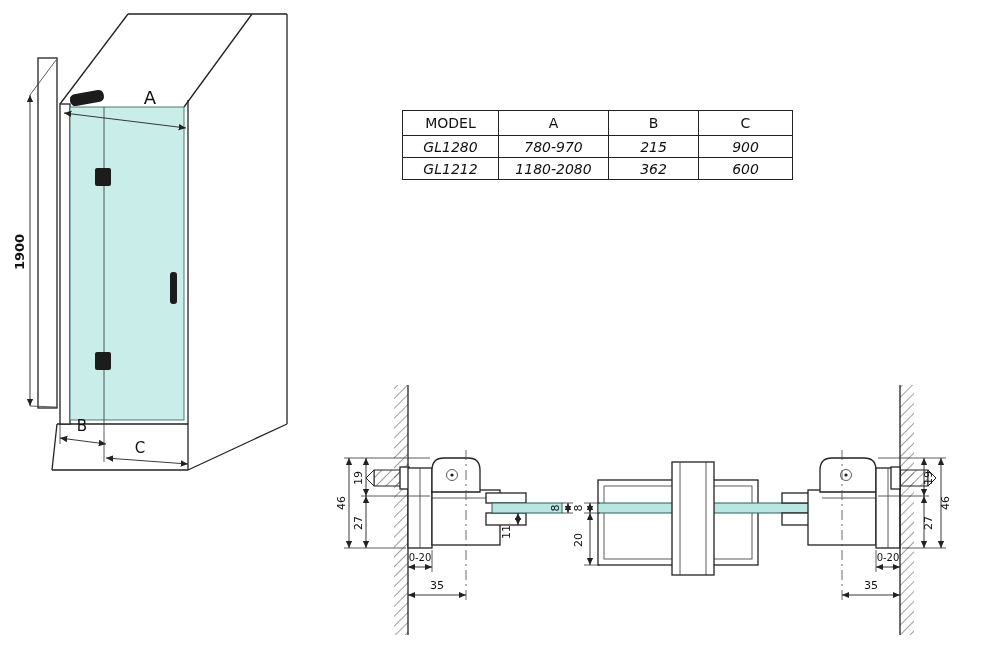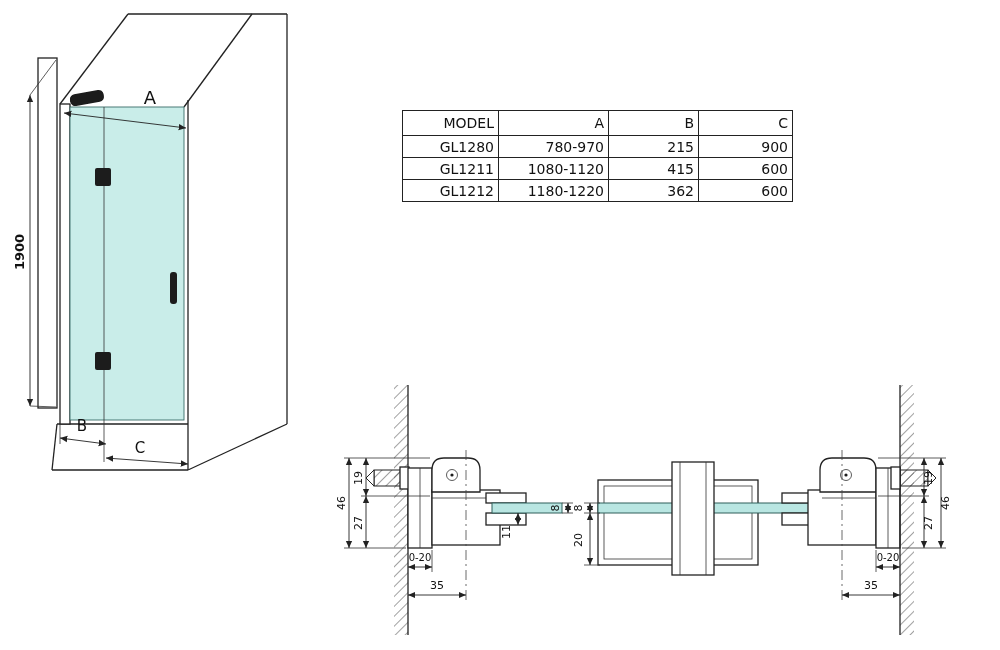--- a/index.html
+++ b/index.html
@@ -4,23 +4,23 @@
 <style>
   * { margin:0; padding:0; box-sizing:border-box; }
   html,body { width:1000px; height:650px; background:#ffffff;
     font-family:"DejaVu Sans","Liberation Sans",sans-serif; position:relative; overflow:hidden; }
   .stage { position:absolute; left:0; top:0; width:1000px; height:650px; }
 
   
   .spec-table { position:absolute; left:402px; top:110px; border-collapse:collapse;
     background:#fff; }
   .spec-table th, .spec-table td { border:1px solid #222; font-size:14px; font-weight:normal;
-    text-align:right; color:#111; padding:0 4px; }
+    text-align:center; color:#111; padding:0 4px; }
   .spec-table th { height:25px; }
-  .spec-table td { height:22px; }
+  .spec-table td { height:22px;font-style:italic; }
 
   
   .ln   { stroke:#222; stroke-width:1.3; fill:none; }
   .thin { stroke:#333; stroke-width:0.8; fill:none; }
   .dim  { stroke:#222; stroke-width:0.9; fill:none; }
   .white{ fill:#ffffff; stroke:#222; stroke-width:1.3; }
   .dark { fill:#1c1c1c; stroke:none; }
   .glass{ fill:#c9ede9; stroke:#3a6d68; stroke-width:0.9; }
   .glass2{ fill:#b9e6e2; stroke:#2f5f5a; stroke-width:1; }
   .axis { stroke:#444; stroke-width:0.8; fill:none; stroke-dasharray:10 4 2 4; }
@@ -209,27 +209,21 @@
     </tr>
   </thead>
   <tbody>
     <tr>
       <td>GL1280</td>
       <td>780-970</td>
       <td>215</td>
       <td>900</td>
     </tr>
     <tr>
-      <td>GL1211</td>
-      <td>1080-1120</td>
-      <td>415</td>
-      <td>600</td>
-    </tr>
-    <tr>
       <td>GL1212</td>
-      <td>1180-1220</td>
+      <td>1180-2080</td>
       <td>362</td>
       <td>600</td>
     </tr>
   </tbody>
 </table>
 
 </div>
 
 </body></html>

